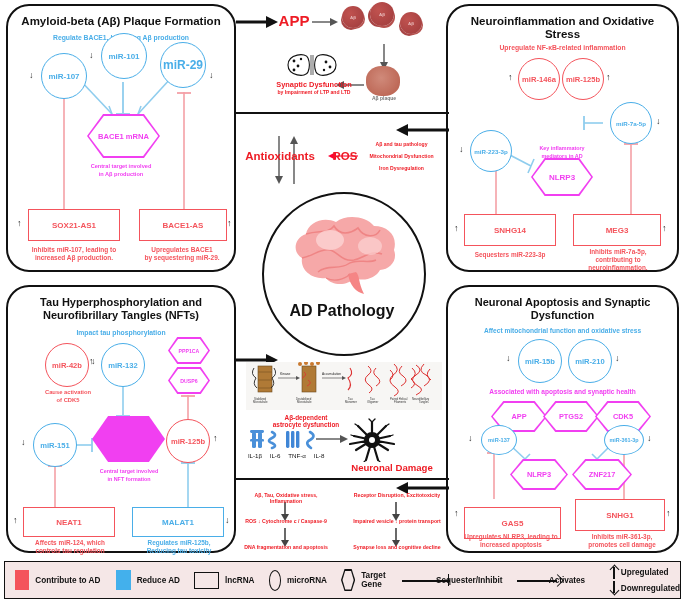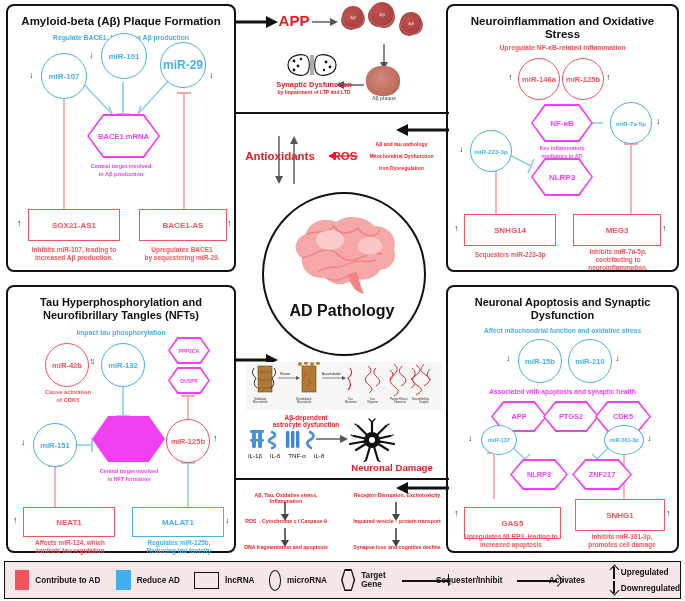--- a/index.html
+++ b/index.html
@@ -1,19 +1,19 @@
 <!DOCTYPE html>
 <html><head>
 <meta charset="utf-8">
 <style>
   html,body{margin:0;padding:0;background:#fff;}
   body{width:685px;height:601px;position:relative;overflow:hidden;
        font-family:"Liberation Sans","DejaVu Sans",sans-serif;}
 
-  .panel{position:absolute;border:2.5px solid #111;border-radius:8px;background:#fff;box-sizing:border-box;}
+  .panel{position:absolute;border:2.5px solid #111;border-radius:23px;background:#fff;box-sizing:border-box;}
   .panel-title{position:absolute;left:0;right:0;text-align:center;font-weight:bold;color:#111;
                font-size:11.5px;line-height:13px;}
   .sub{position:absolute;text-align:center;font-weight:bold;font-size:6.6px;line-height:8px;}
   .sub.blue{color:#4aaee8;}
   .sub.red{color:#f4545c;}
   .sub.mag{color:#f13ff1;}
 
   
   .circ{position:absolute;border-radius:50%;box-sizing:border-box;display:flex;
         align-items:center;justify-content:center;font-weight:bold;text-align:center;background:#fff;}
@@ -127,26 +127,20 @@
     <line x1="183" y1="137" x2="183" y2="208" stroke="#f4a0a6" stroke-width="1.6"></line>
     <line x1="176" y1="138" x2="190" y2="138" stroke="#f4a0a6" stroke-width="1.8"></line>
   </svg>
 
   <div class="circ red" style="left:70px;top:52px;width:42px;height:42px;font-size:7.6px;">miR-146a</div>
   <div class="updown" style="left:60px;top:67px;">↑</div>
 
   <div class="circ red" style="left:114px;top:52px;width:42px;height:42px;font-size:7.6px;">miR-125b</div>
   <div class="updown" style="left:158px;top:67px;">↑</div>
 
-  <div class="hexwrap" style="left:83px;top:98px;width:62px;height:38px;">
-    <div class="outer"></div>
-    <div class="inner">
-        <span class="lbl" style="font-size:8px;">NF-κB</span>
-      </div>
-  </div>
   <div class="sub mag" style="top:138px;left:72px;width:84px;white-space:pre-line;font-size:5.4px;">Key inflammatory
 mediators in AD</div>
 
   <div class="hexwrap" style="left:83px;top:152px;width:62px;height:38px;">
     <div class="outer"></div>
     <div class="inner">
         <span class="lbl" style="font-size:8px;">NLRP3</span>
       </div>
   </div>
 

